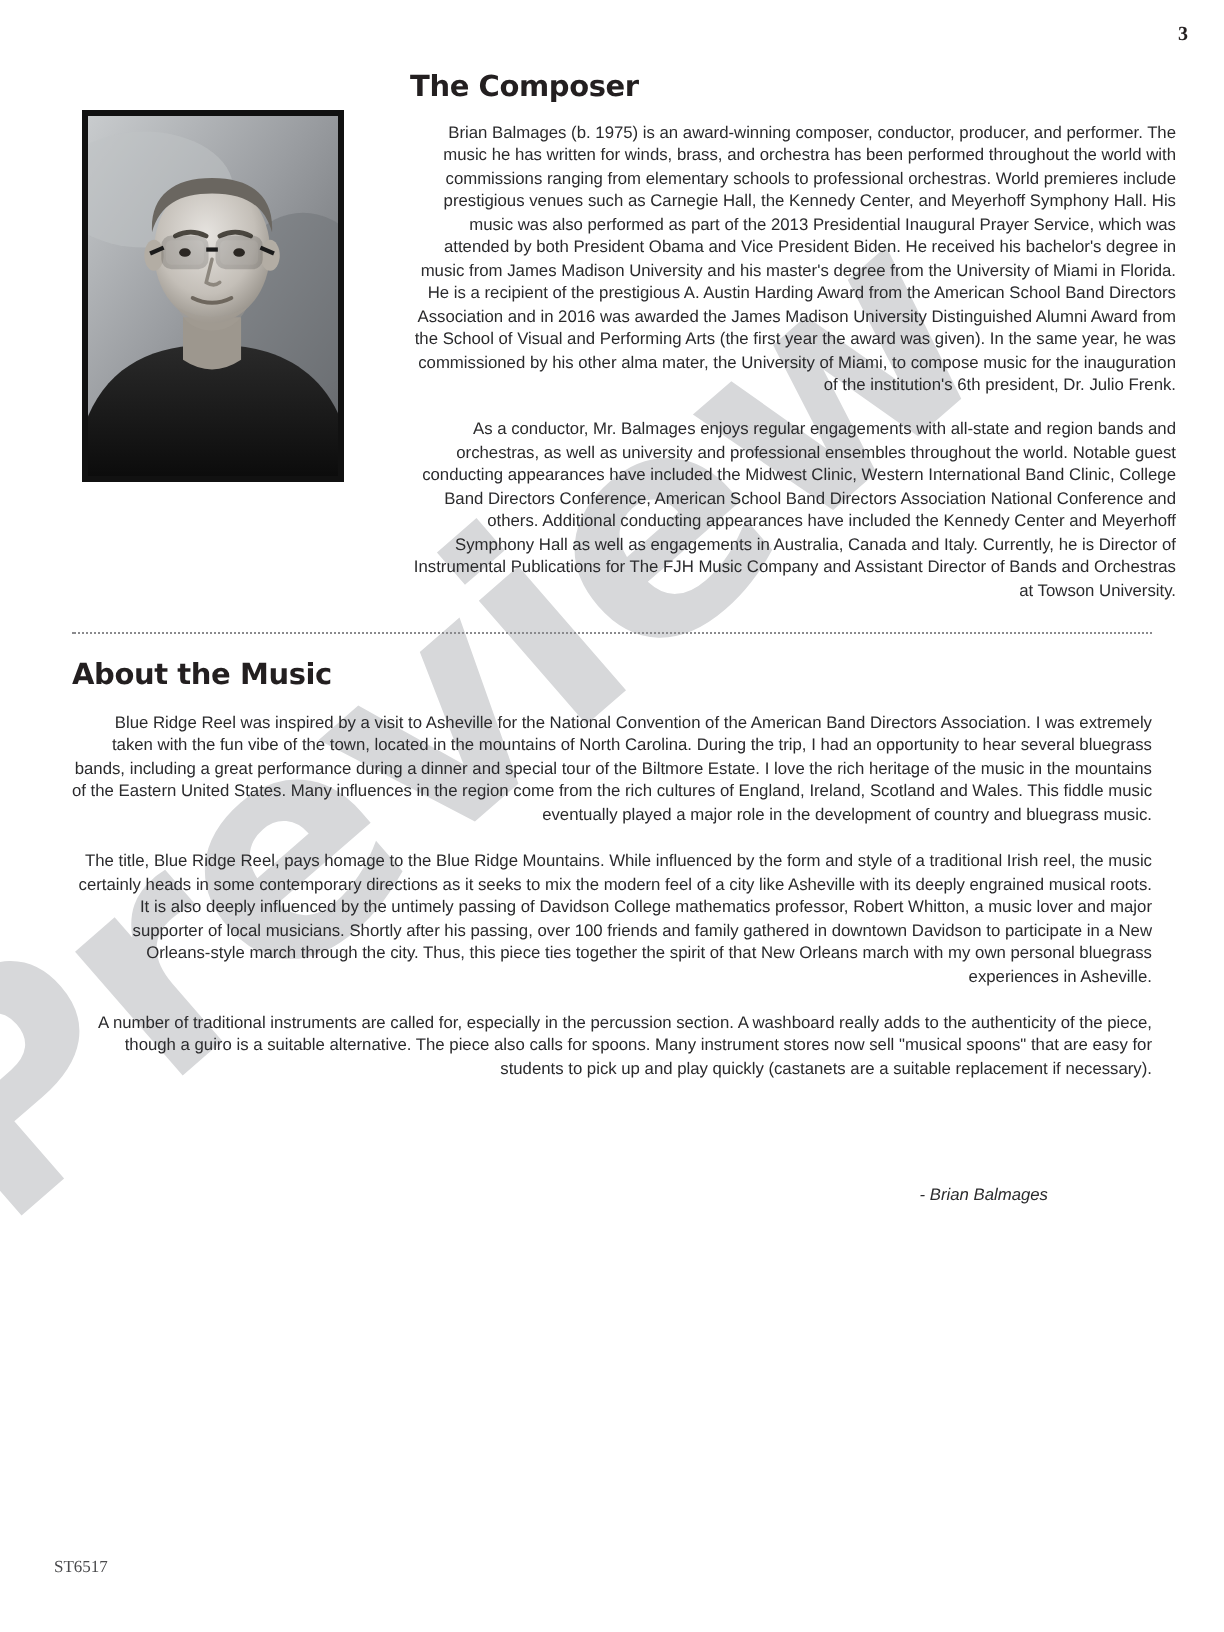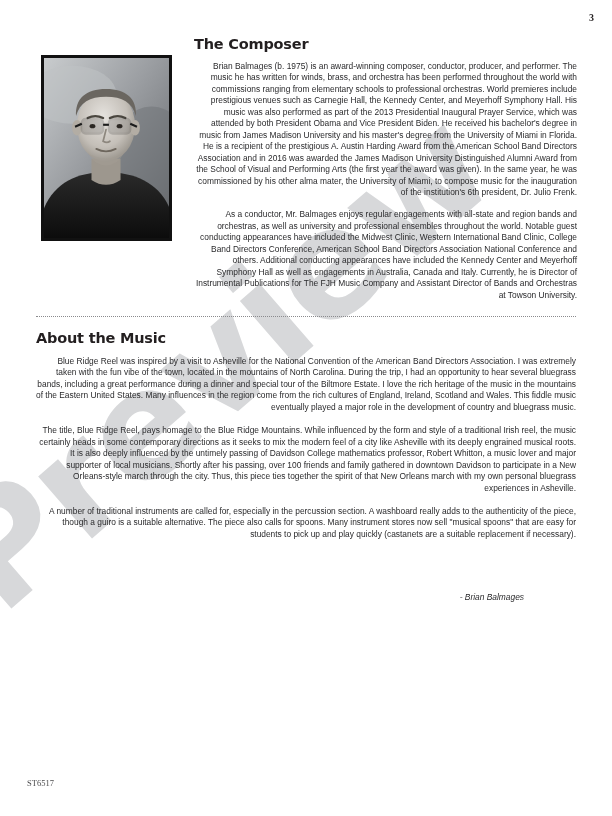--- a/index.html
+++ b/index.html
@@ -72,21 +72,21 @@
     height: 186px;
     border: 3px solid #111111;
     box-sizing: border-box;
     background: #8d9096;
     overflow: hidden;
   }
   #composer-photo svg { display: block; width: 100%; height: 100%; }
 
   #composer-col {
     position: absolute;
-    left: 194px;
+    left: 205px;
     top: 0;
     width: 383px;
   }
   h2.section-heading {
     margin: 0 0 9px 0;
     font-family: "DejaVu Sans", sans-serif;
     font-weight: bold;
     font-size: 14.5px;
     letter-spacing: -0.2px;
     color: #231f20;

